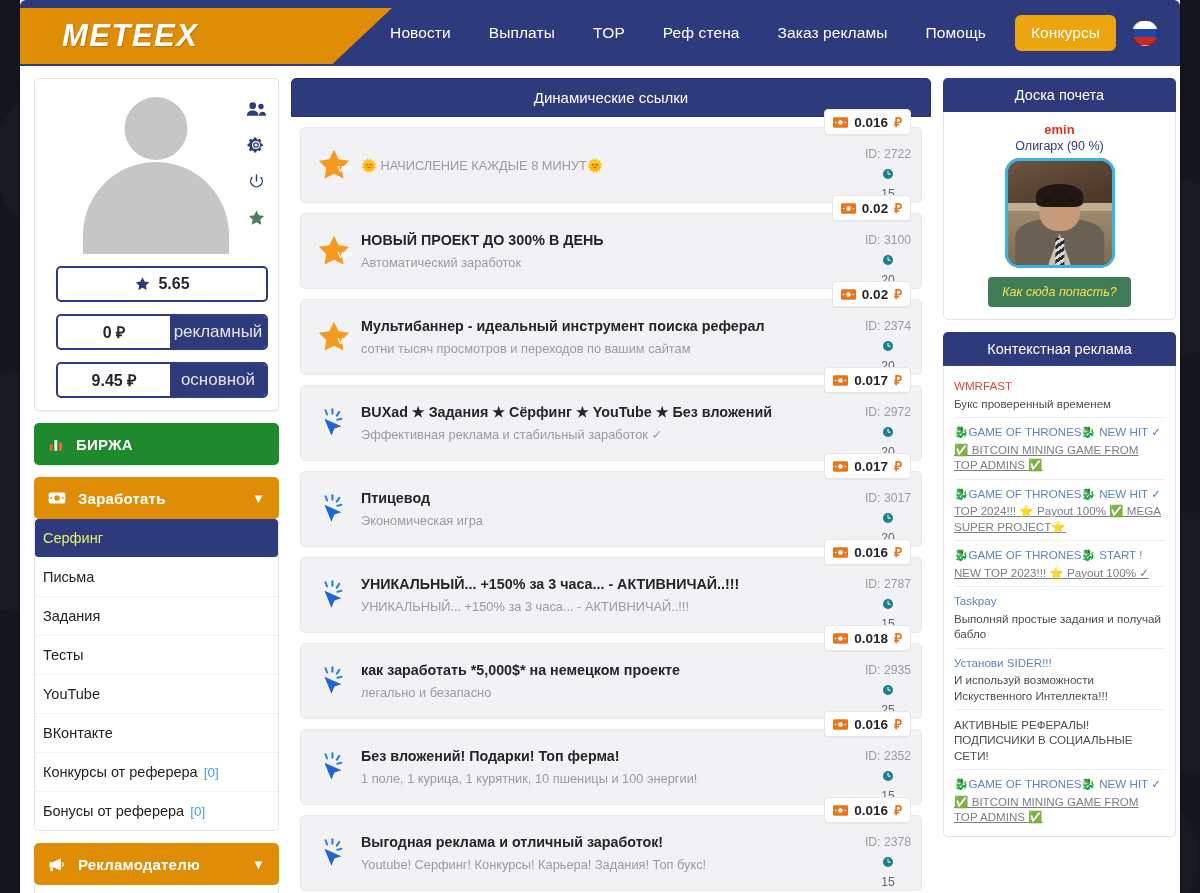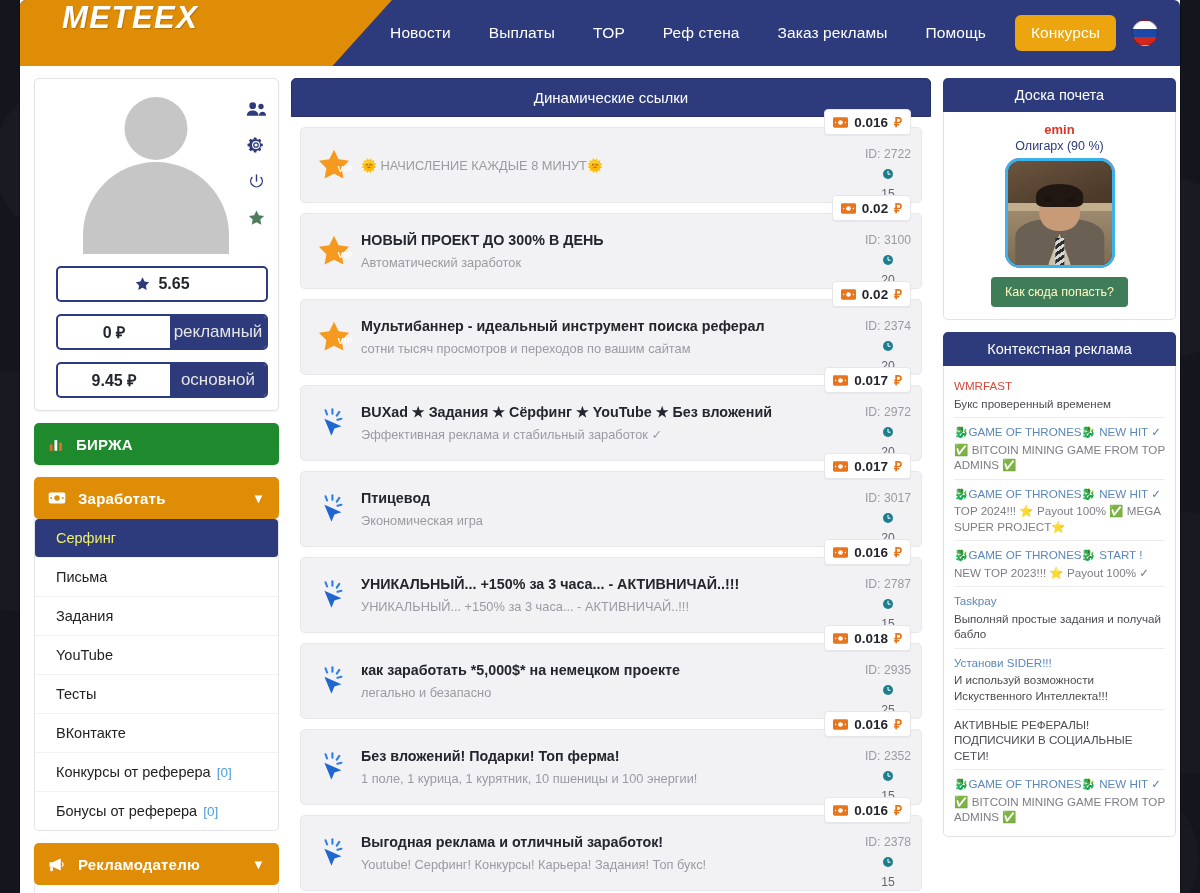--- a/index.html
+++ b/index.html
@@ -27,24 +27,24 @@
     box-shadow: 0 0 0 1px rgba(0,0,0,.25);
   }
 
   
   .header{
     position:relative; height:66px; width:100%;
     background:#2d3a7b; overflow:hidden;
     border-top-left-radius:6px; border-top-right-radius:6px;
   }
   .logo-wrap{
-    position:absolute; left:0; top:0; height:66px; width:372px;
+    position:absolute; left:0; top:8px; height:56px; width:372px;
     background:#df8c06;
     clip-path: polygon(0 0, 100% 0, 84% 100%, 0 100%);
-    display:flex; 
+    display:flex; align-items:center;
   }
   .logo-text{
     color:#ffffff; font-size:31px; font-weight:bold; font-style:italic;
     letter-spacing:1.5px; padding-left:42px;
     text-shadow: 1px 1px 1px rgba(0,0,0,.18);
   }
   .nav{
     position:absolute; right:22px; top:0; height:66px;
     display:flex; align-items:center; gap:0;
   }
@@ -118,21 +118,21 @@
     box-shadow:0 1px 2px rgba(0,0,0,.12);
   }
   .side-btn.green{ background:#1e8a2d; }
   .side-btn.orange{ background:#df8c06; }
   .side-btn .chev{ margin-left:auto; font-size:13px; }
   .menu{
     background:#fff; border:1px solid #e4e4e8; border-top:none;
     border-radius:0 0 5px 5px; overflow:hidden;
   }
   .menu-item{
-    padding:11px 21px; font-size:14.5px; color:#222; cursor:pointer;
+    padding:11px 8px; font-size:14.5px; color:#222; cursor:pointer;
     border-bottom:1px solid #f2f2f4;
   }
   .menu-item:last-child{ border-bottom:none; }
   .menu-item.active{
     background:#2d3a7b; color:#edf06a; font-weight:normal; border-radius:4px;
   }
   .menu-item .cnt{ color:#4a9fd8; margin-left:6px; font-size:13.5px; }
 
   
   .panel-head{
@@ -229,35 +229,35 @@
     position:absolute; top:40%; width:6%; height:3.5%; background:#24180f; border-radius:2px;
   }
   .honor-photo .ph-eye.l{ left:36%; }
   .honor-photo .ph-eye.r{ right:36%; }
   .honor-photo .ph-brow{
     position:absolute; top:36%; width:8%; height:3%; background:#1b120c; border-radius:2px;
   }
   .honor-photo .ph-brow.l{ left:35%; }
   .honor-photo .ph-brow.r{ right:35%; }
   .honor-btn{
-    display:inline-block; margin-top:12px; background:#3f7d58; color:#fef9c3;
-    font-size:12.5px; padding:8px 14px; border-radius:4px; cursor:pointer;
+    display:inline-block; margin-top:12px; background:#3f7d58; color:#fde047;
+    font-size:12.5px; padding:8px 14px; border-radius:4px; cursor:pointer;font-style:italic;
   }
 
   .ads-body{
     background:#fff; border:1px solid #e2e2e6; border-top:none;
     border-radius:0 0 5px 5px; padding:6px 10px 6px 10px;
   }
   .ad{ padding:7px 0 6px; border-bottom:1px solid #ededf0; }
   .ad:last-child{ border-bottom:none; }
   .ad-title{ font-size:11.6px; line-height:1.28; margin-bottom:2px; cursor:pointer; }
   .ad-title.red{ color:#d4493c; }
   .ad-title.blue{ color:#5a86b8; }
   .ad-desc{ font-size:11.6px; color:#4b4b52; line-height:1.32; }
-  .ad-desc.gray{ color:#7d7d85; }
+  .ad-desc.gray{ color:#7d7d85;text-decoration:underline; }
 
   .spacer-card{ margin-top:12px; }
   .clipper{ overflow:hidden; }
 </style>
 </head>
 <body>
 
 <div class="page-frame">
 
   <div class="header">
@@ -352,22 +352,22 @@
             <circle cx="21.4" cy="9" r="1.3" fill="#df8c06"></circle>
           </svg>
         <span>Заработать</span>
         <span class="chev">▼</span>
       </div>
 
       <div class="menu">
         <div class="menu-item active"><span>Серфинг</span></div>
         <div class="menu-item"><span>Письма</span></div>
         <div class="menu-item"><span>Задания</span></div>
+        <div class="menu-item"><span>Тесты</span></div>
         <div class="menu-item"><span>YouTube</span></div>
-        <div class="menu-item"><span>Тесты</span></div>
         <div class="menu-item"><span>ВКонтакте</span></div>
         <div class="menu-item"><span>Конкурсы от реферера</span><span class="cnt">[0]</span></div>
         <div class="menu-item"><span>Бонусы от реферера</span><span class="cnt">[0]</span></div>
       </div>
 
       <div class="side-btn orange">
         <svg width="18" height="15" viewBox="0 0 24 20">
             <path fill="#ffffff" d="M2 7h4l11-5v16L6 13H2z"></path>
             <rect x="3" y="13" width="3.5" height="6" rx="1.4" fill="#ffffff"></rect>
             <path d="M19 7.5a3.2 3.2 0 010 5" stroke="#ffffff" stroke-width="1.6" fill="none" stroke-linecap="round"></path>

